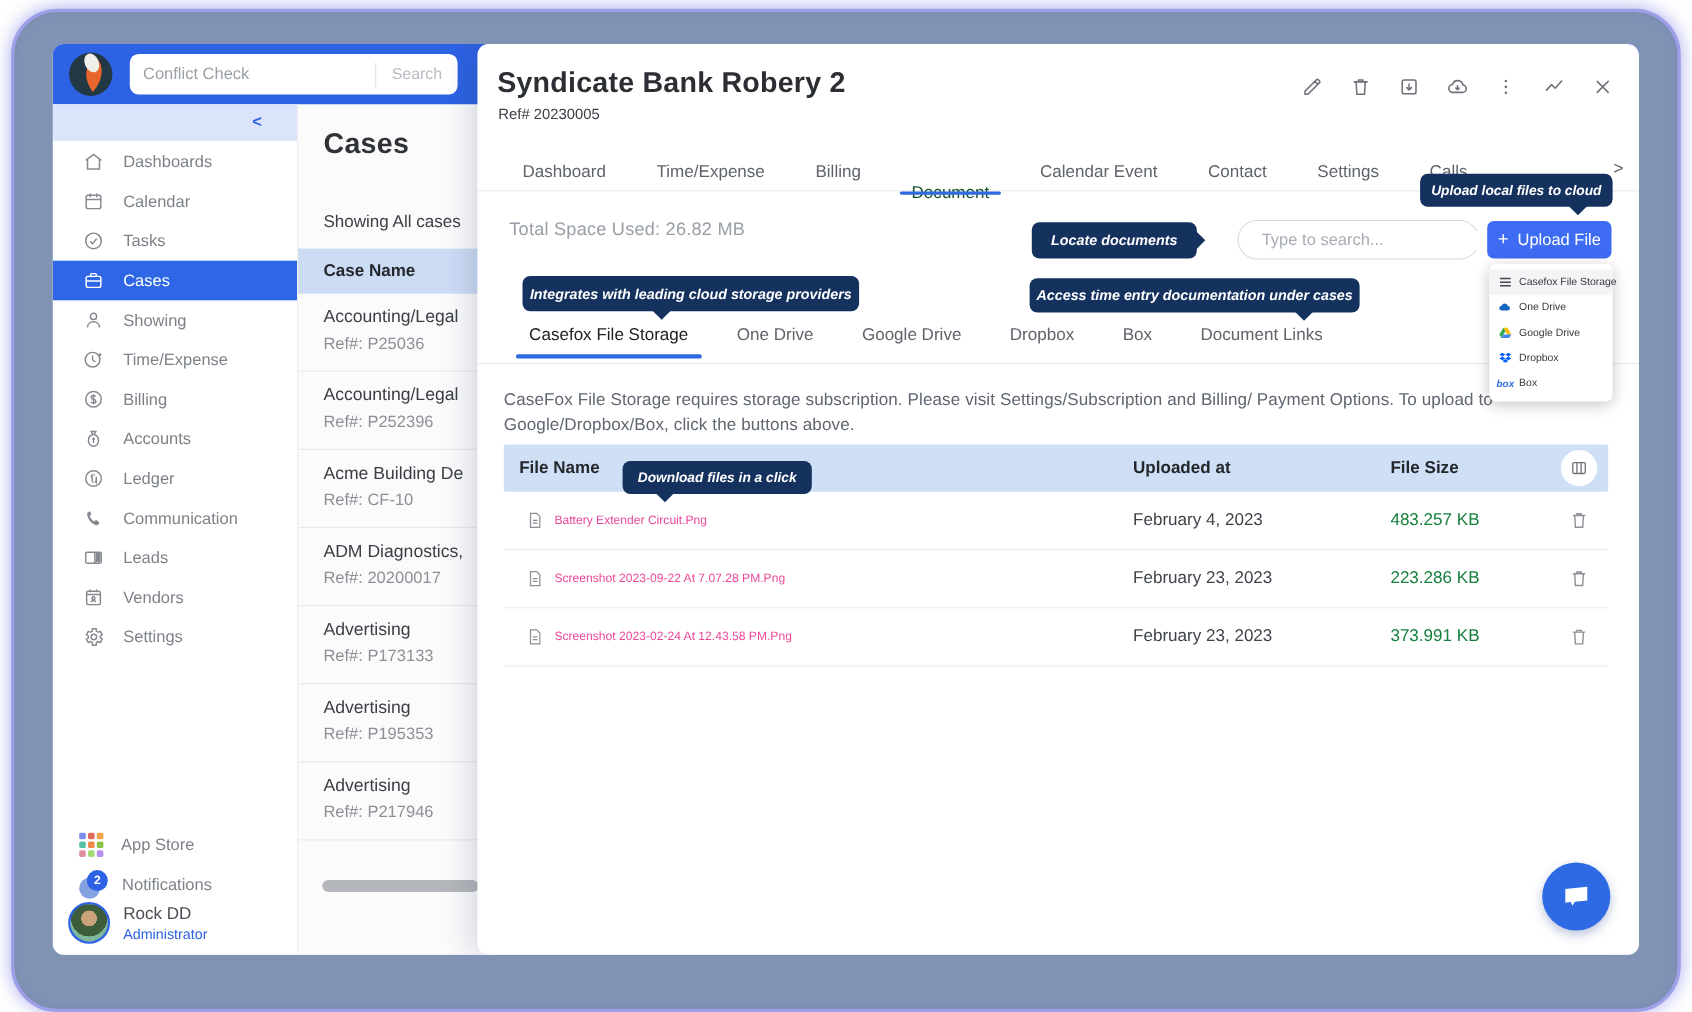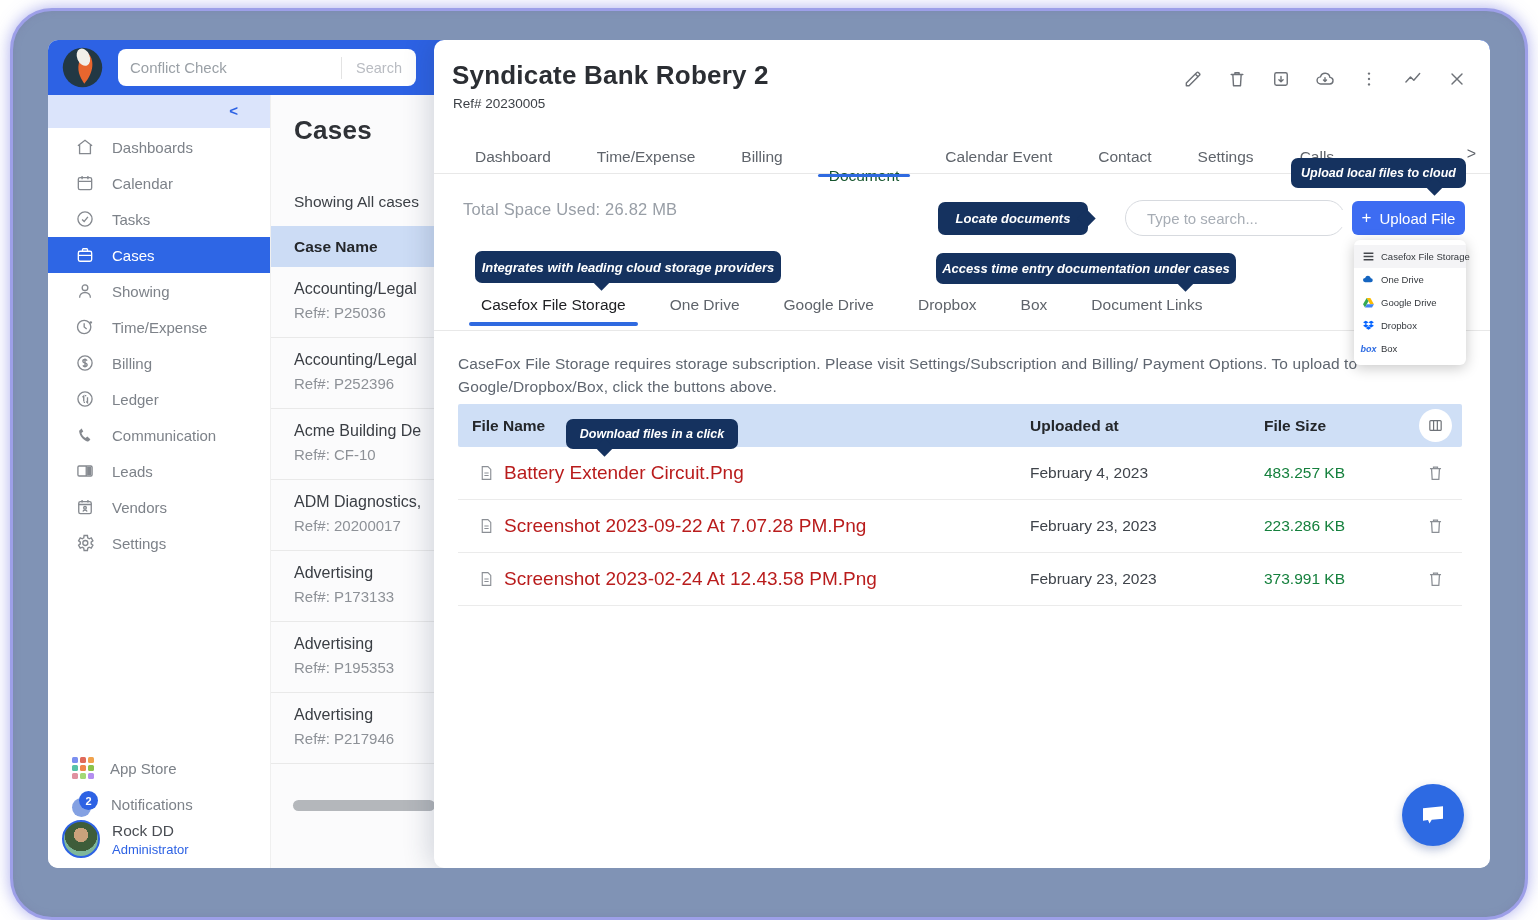--- a/index.html
+++ b/index.html
@@ -85,21 +85,21 @@
 
   .files-table { position:absolute; left:24px; top:364px; width:1004px; }
   .ft-header { height:43px; background:#cfdff6; border-radius:2px; position:relative; display:flex; align-items:center; }
   .ft-header .h-name { position:absolute; left:14px; font-size:15.5px; font-weight:bold; color:#24272b; }
   .ft-header .h-up { position:absolute; left:572px; font-size:15.5px; font-weight:bold; color:#24272b; }
   .ft-header .h-size { position:absolute; left:806px; font-size:15.5px; font-weight:bold; color:#24272b; }
   .cols-btn { position:absolute; right:10px; top:5px; width:33px; height:33px; border-radius:50%; background:#fff; display:flex; align-items:center; justify-content:center; cursor:pointer; }
   .cols-btn svg { width:17px; height:17px; stroke:#6e7278; fill:none; stroke-width:1.7; }
   .ft-row { height:53px; border-bottom:1px solid #ebebeb; position:relative; display:flex; align-items:center; }
   .ft-row .ficon { position:absolute; left:20px; width:17px; height:20px; }
-  .ft-row .flink { position:absolute; left:46px; font-size:19px; color:#b91c1c; cursor:pointer; }
+  .ft-row .flink { position:absolute; left:46px; font-size:11px; color:#ec4899; cursor:pointer; }
   .ft-row .fdate { position:absolute; left:572px; font-size:15.5px; color:#3f444b; }
   .ft-row .fsize { position:absolute; left:806px; font-size:15.5px; color:#15803d; }
   .ft-row .ftrash { position:absolute; right:17px; width:19px; height:20px; cursor:pointer; }
   .ft-row svg, .ficon svg, .ftrash svg { stroke:#8b8f95; fill:none; stroke-width:1.6; }
 
   
   .tip { position:absolute; background:#15325f; color:#fff; font-weight:bold; border-radius:7px; display:flex; align-items:center; justify-content:center; z-index:40;font-style:italic; }
   .tip .arrow { position:absolute; width:13px; height:13px; background:#15325f; transform:rotate(45deg); }
   .tip-upload { left:857px; top:118px; width:175px; height:30px; font-size:12.5px; }
   .tip-upload .arrow { bottom:-5px; left:137px; }
@@ -200,20 +200,29 @@
         <span>Time/Expense</span>
       </div>
       <div class="nav-item">
         <span class="nicon">
               <svg viewBox="0 0 24 24">
                 <circle cx="12" cy="12" r="8.5"></circle>
                 <path d="M14.5 9.2c-.5-.9-1.4-1.4-2.5-1.4-1.5 0-2.6.9-2.6 2.1 0 2.8 5.2 1.4 5.2 4.2 0 1.2-1.1 2.1-2.6 2.1-1.1 0-2-.5-2.5-1.4M12 6.5v11"></path>
               </svg>
             </span>
         <span>Billing</span>
+      </div>
+      <div class="nav-item">
+        <span class="nicon">
+              <svg viewBox="0 0 24 24">
+                <path d="M9.5 4h5l-1.8 3.2c2.9.9 4.8 3.7 4.8 6.8 0 3.6-2.7 6-5.5 6s-5.5-2.4-5.5-6c0-3.1 1.9-5.9 4.8-6.8L9.5 4z"></path>
+                <path d="M12 10.5v6M10.5 12h3"></path>
+              </svg>
+            </span>
+        <span>Accounts</span>
       </div>
       <div class="nav-item">
         <span class="nicon">
               <svg viewBox="0 0 24 24">
                 <circle cx="12" cy="12" r="8.5"></circle>
                 <path d="M9 10l1.5-1.5V15M13.5 15l1.5 1.5V10M12 8h1.5M10.5 16H12"></path>
               </svg>
             </span>
         <span>Ledger</span>
       </div>

